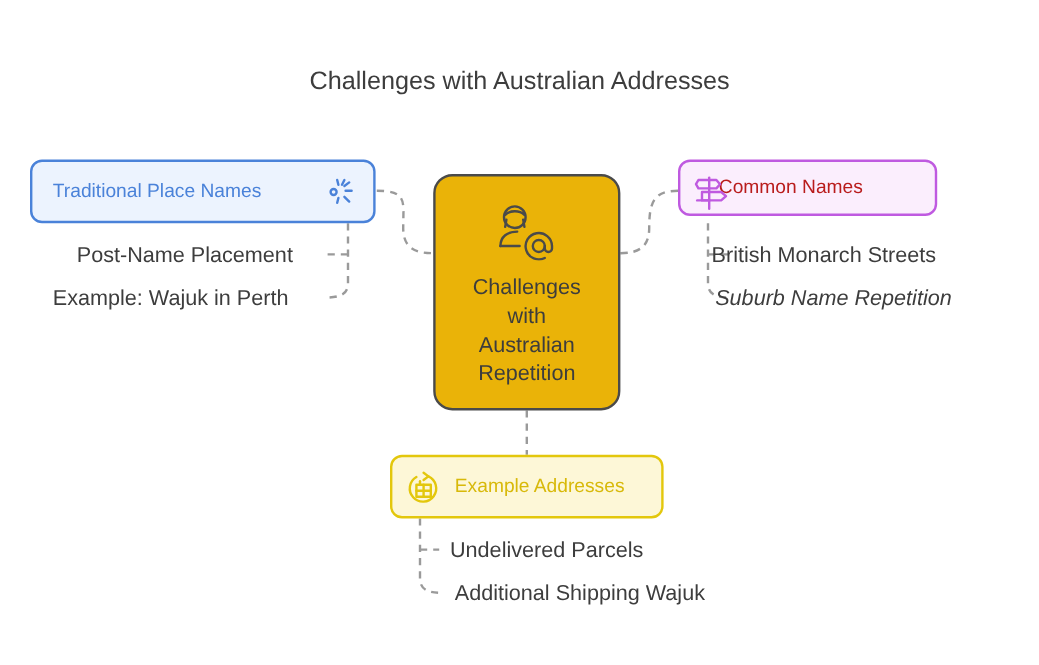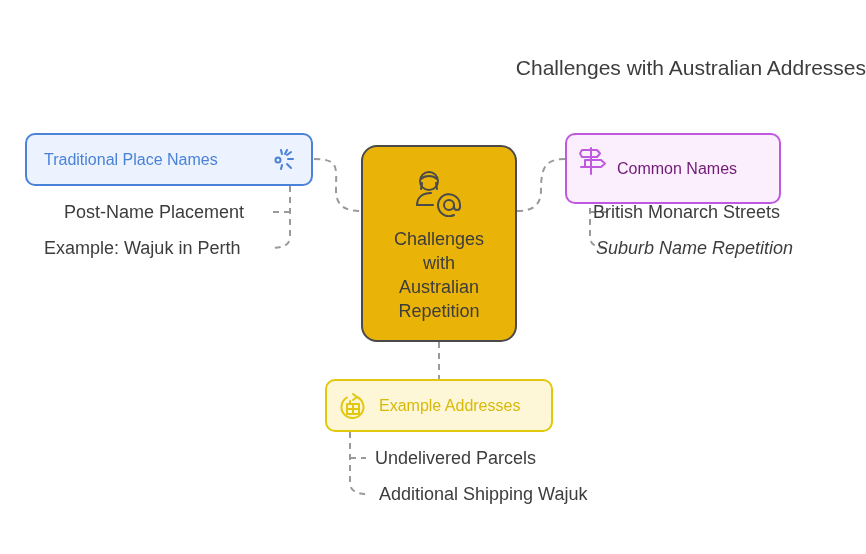--- a/index.html
+++ b/index.html
@@ -1,29 +1,29 @@
 <!DOCTYPE html>
 <html><head>
 <meta charset="utf-8">
 <style>
   html, body { margin:0; padding:0; background:#ffffff; }
   body { width:866px; height:554px; position:relative; overflow:hidden;
          font-family:"Liberation Sans", sans-serif; color:#3d3d3d; }
-  .title { position:absolute; left:0; width:866px; top:56px; text-align:right;
+  .title { position:absolute; left:0; width:866px; top:56px; text-align:center;
            font-size:21px; color:#3d3d3d; }
   svg.lines { position:absolute; left:0; top:0; }
   .node { position:absolute; box-sizing:border-box; border-radius:10px;
           display:flex; align-items:center; font-size:16px; }
   .node.blue { left:25px; top:133px; width:288px; height:53px;
                background:#ecf3fe; border:2px solid #4a82d9; color:#4a82d9;
                padding-left:17px; }
   .node.blue .ico { position:absolute; right:14px; top:12px; }
-  .node.purple { left:565px; top:133px; width:216px; height:71px;
-                 background:#fbeefd; border:2px solid #bf5ae0; color:#701a75;
-                 padding-left:50px; }
+  .node.purple { left:565px; top:133px; width:216px; height:47px;
+                 background:#fbeefd; border:2px solid #bf5ae0; color:#b91c1c;
+                 padding-left:32px; }
   .node.purple .ico { position:absolute; left:10px; top:11px; }
   .node.yellow { left:325px; top:379px; width:228px; height:53px;
                  background:#fdf7d7; border:2px solid #e3c70c; color:#d8b90a;
                  padding-left:52px; }
   .node.yellow .ico { position:absolute; left:12px; top:11px; }
   .center { position:absolute; left:361px; top:145px; width:156px; height:197px;
             box-sizing:border-box; background:#eab308; border:2px solid #4a4a4a;
             border-radius:16px; text-align:center; }
   .center .ico { position:absolute; left:52px; top:22px; }
   .center .label { position:absolute; left:0; right:0; top:80px; font-size:18px;

